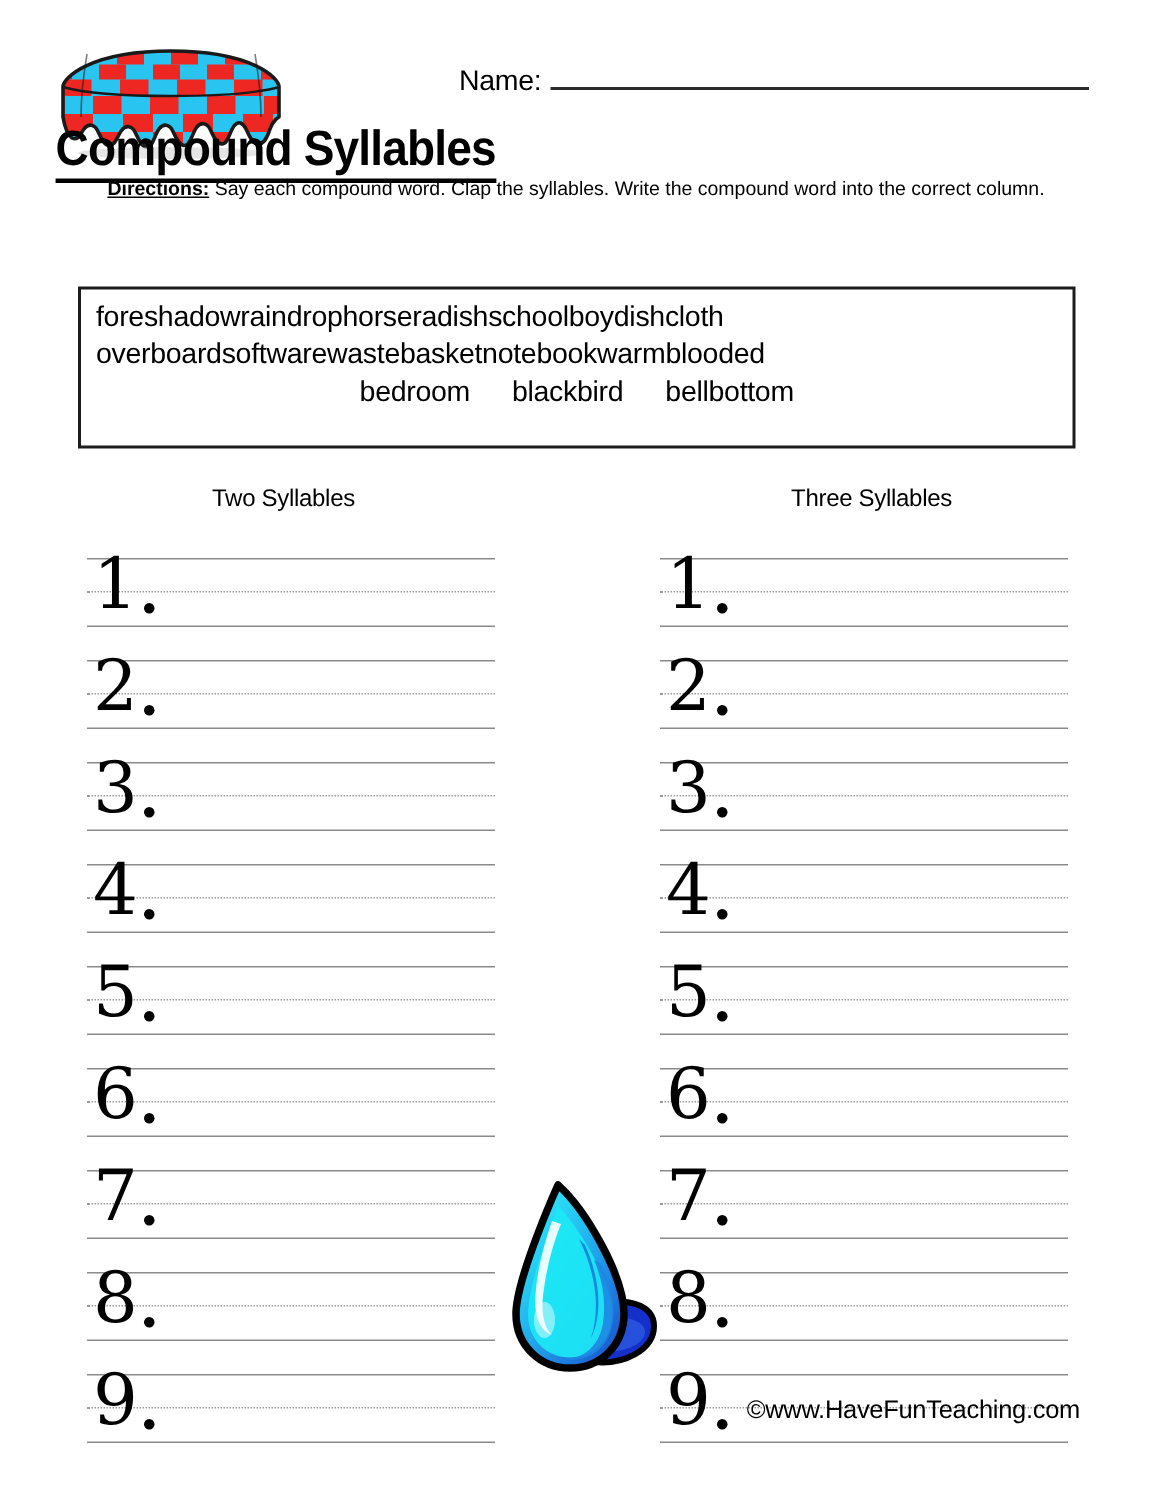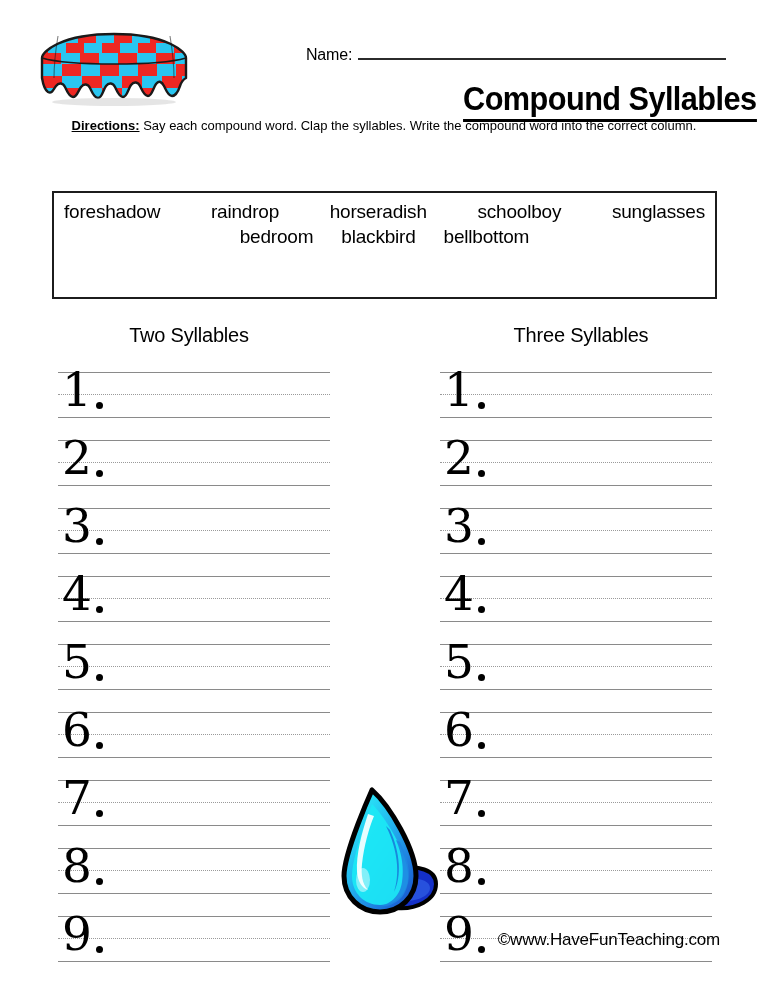--- a/index.html
+++ b/index.html
@@ -28,36 +28,36 @@
   .name-row {
     position: absolute;
     left: 306px;
     top: 44px;
     width: 420px;
     display: flex;
     align-items: baseline;
     gap: 6px;
   }
   .name-label {
-    font-size: 16px;
+    font-size: 19px;
     letter-spacing: -0.2px;
     white-space: nowrap;
   }
   .name-rule {
     flex: 1;
     border-bottom: 2px solid #2b2b2b;
     height: 14px;
   }
 
   .title {
     position: absolute;
     left: 0;
     top: 80px;
     width: 768px;
-    text-align: right;
+    text-align: left;
     padding-left: 26px;
     box-sizing: border-box;
   }
   .title span {
     font-size: 33px;
     font-weight: bold;
     letter-spacing: -0.6px;
     border-bottom: 3px solid #000;
     padding-bottom: 1px;
     display: inline-block;
@@ -86,36 +86,35 @@
     left: 52px;
     top: 191px;
     width: 665px;
     height: 108px;
     border: 2px solid #1c1c1c;
     box-sizing: border-box;
     padding: 6px 10px 0 10px;
   }
   .wb-row {
     display: flex;
-    justify-content: space-between;
     font-size: 19px;
     line-height: 1.32;
     white-space: nowrap;
     letter-spacing: -0.2px;
   }
   .wb-row.center {
     justify-content: center;
     gap: 28px;
   }
 
   
   .col-head {
     position: absolute;
     top: 324px;
-    font-size: 20px;
+    font-size: 16px;
     letter-spacing: -0.2px;
     text-align: center;
   }
   .col-head.left  { left: 60px;  width: 258px; }
   .col-head.right { left: 452px; width: 258px; text-align: center; }
 
   .lines-col {
     position: absolute;
     top: 372px;
   }
@@ -271,21 +270,28 @@
   <b>Directions:</b>
   <span class="dir-body">Say each compound word.  Clap the syllables.  Write the compound word into the correct column.</span>
 </div>
 
 <div class="wordbank">
   <div class="wb-row" id="wb-0">
       <span class="wb-word">foreshadow</span>
       <span class="wb-word">raindrop</span>
       <span class="wb-word">horseradish</span>
       <span class="wb-word">schoolboy</span>
-      <span class="wb-word">sunglasses</span>
+      <span class="wb-word">dishcloth</span>
+    </div>
+  <div class="wb-row" id="wb-1">
+      <span class="wb-word">overboard</span>
+      <span class="wb-word">software</span>
+      <span class="wb-word">wastebasket</span>
+      <span class="wb-word">notebook</span>
+      <span class="wb-word">warmblooded</span>
     </div>
   <div class="wb-row center" id="wb-3">
       <span class="wb-word">bedroom</span>
       <span class="wb-word">blackbird</span>
       <span class="wb-word">bellbottom</span>
     </div>
 </div>
 
 <div class="col-head left">Two Syllables</div>
 <div class="col-head right">Three Syllables</div>

